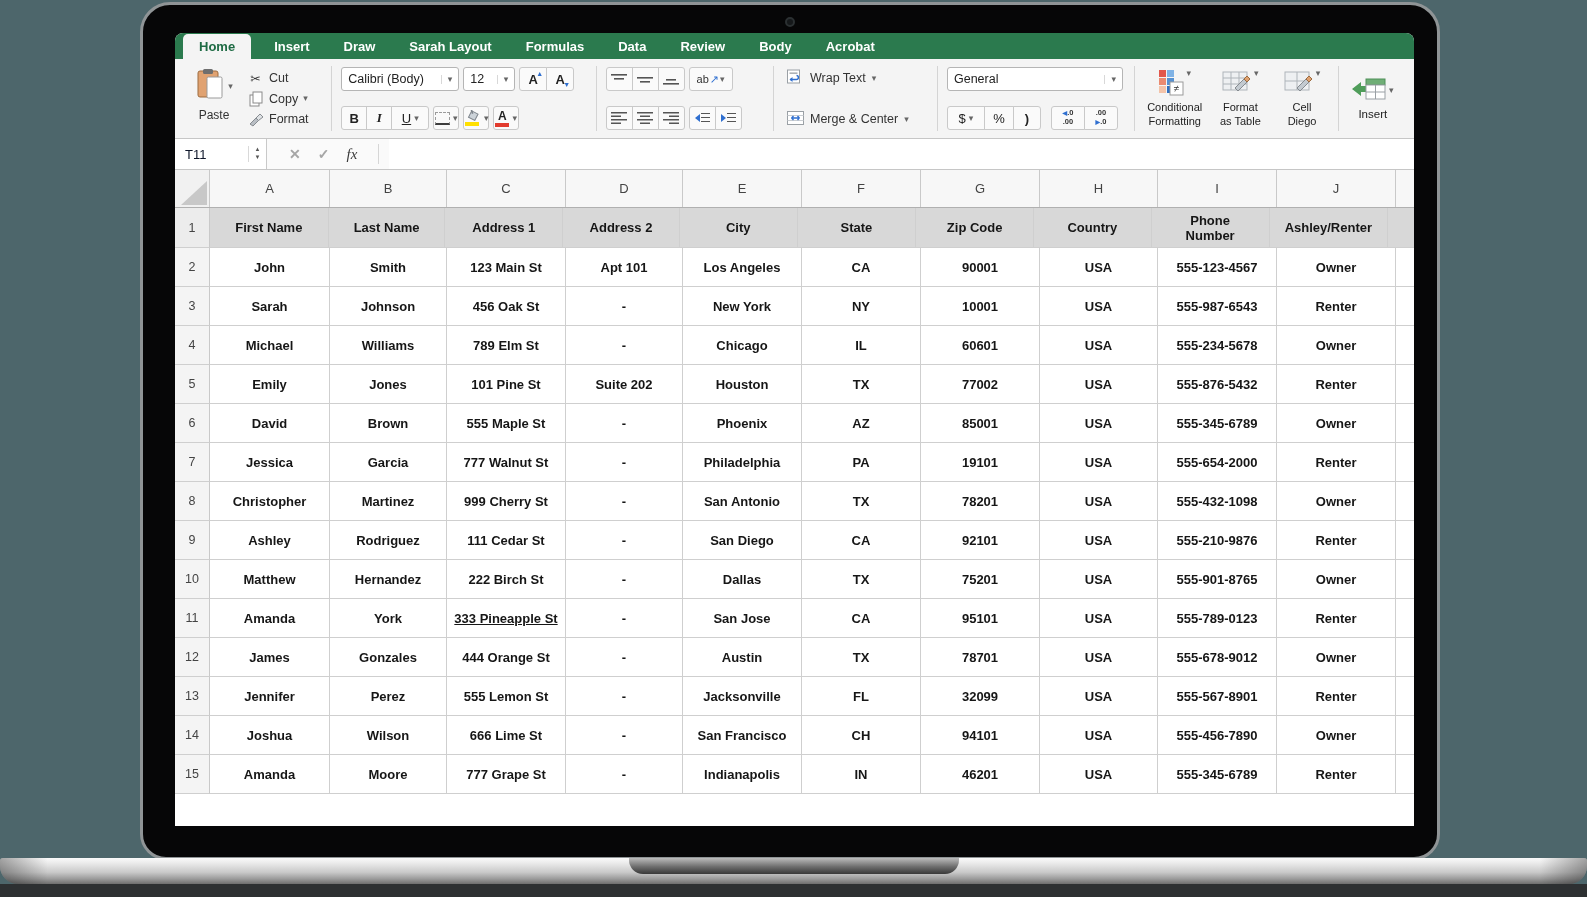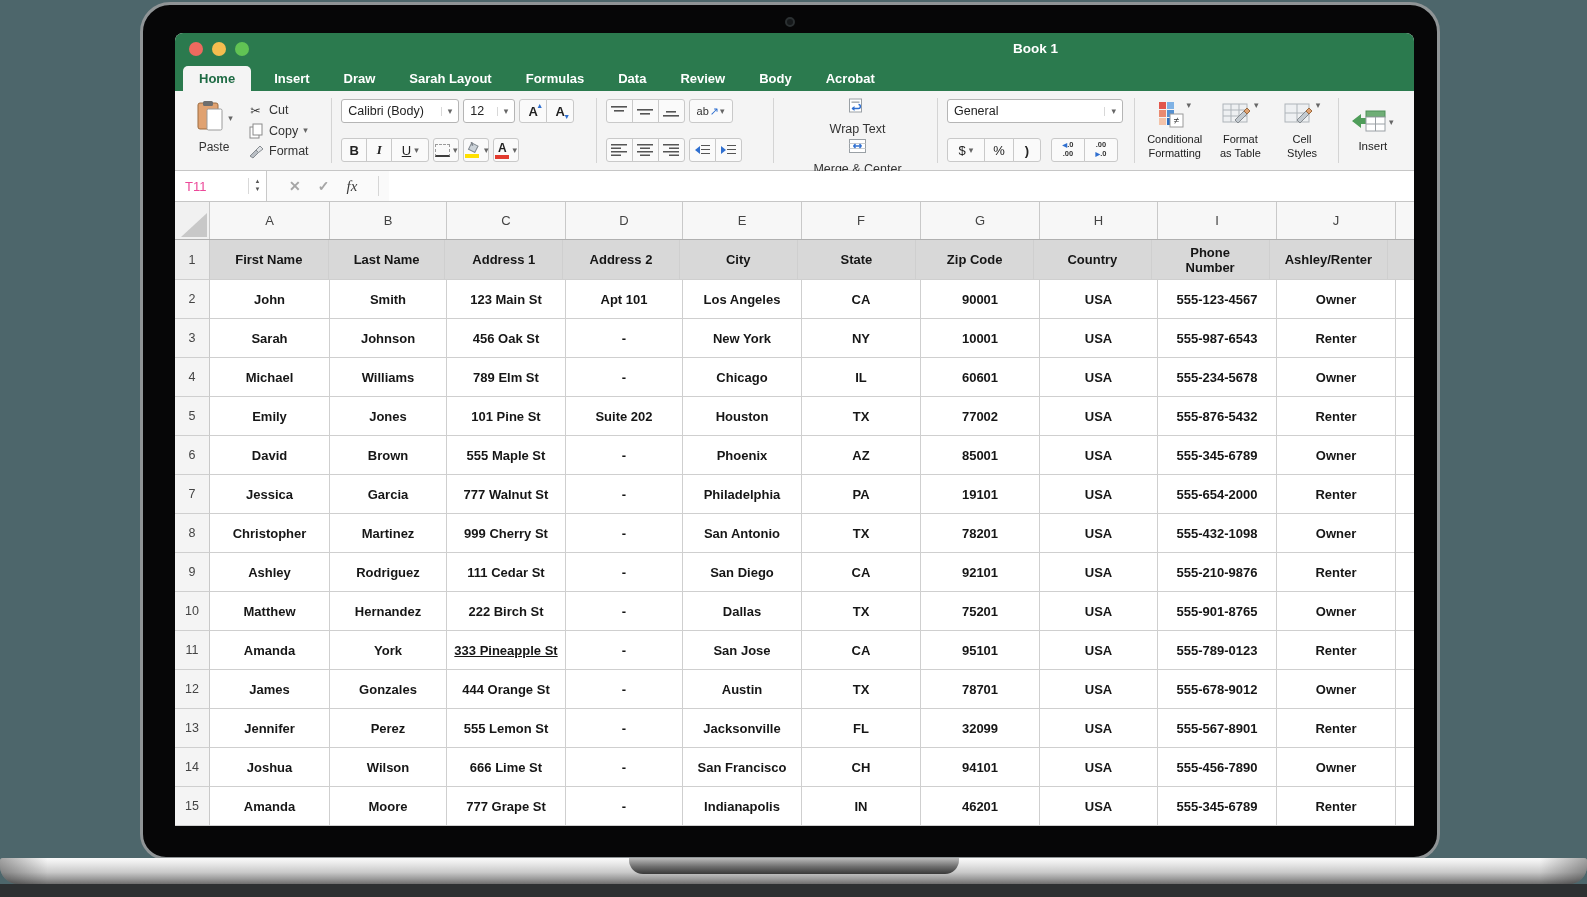--- a/index.html
+++ b/index.html
@@ -84,21 +84,21 @@
   .orient { width:44px; gap:1px; font-size:11px; }
   .orient .ab { color:#333; }
   .orient .arr { color:#2f6fd0; font-size:11px; }
   .indent { width:27px; gap:1px; }
   .bars-sm { width:9px; height:11px; background:repeating-linear-gradient(#555 0 1.5px, transparent 1.5px 4px); }
   .tri-l { width:0; height:0; border-top:4px solid transparent; border-bottom:4px solid transparent; border-right:5px solid #2f6fd0; }
   .tri-r { width:0; height:0; border-top:4px solid transparent; border-bottom:4px solid transparent; border-left:5px solid #2f6fd0; }
 
   
   .g-wrap { width:158px; padding-left:8px; }
-  .labeled { display:flex; align-items:center; gap:6px; font-size:12.5px; color:#333; height:24px;flex-direction:column; }
+  .labeled { display:flex; align-items:center; gap:6px; font-size:12.5px; color:#333; height:24px; }
 
   
   .g-num { width:192px; }
   .numdd { width:176px; }
   .money { width:38px; gap:3px; }
   .pct { width:30px; }
   .comma-b { width:28px; font-weight:bold; }
   .decbtn { width:34px; flex-direction:column; font-size:7.5px; line-height:1.15; color:#333; font-weight:bold; }
   .decbtn .bluearr { color:#2f6fd0; font-size:6px; }
 
@@ -109,21 +109,21 @@
   .twoline { font-size:11px; color:#222; text-align:center; line-height:1.2; }
 
   
   .g-ins { flex-direction:row; align-items:center; padding-left:8px; min-width:70px; }
   .insertbtn { display:flex; flex-direction:column; align-items:center; }
   .insertbtn .lbl { font-size:11.5px; color:#222; margin-top:4px; }
 
   
   .fbar { height:31px; background:#fafafa; border-bottom:1px solid #c6c6c6; display:flex; align-items:stretch; }
   .namebox { width:92px; background:#fff; border-right:1px solid #c9c9c9; display:flex; align-items:center; }
-  .namebox .nb-text { flex:1; padding-left:10px; font-size:13px; color:#ec4899; }
+  .namebox .nb-text { flex:1; padding-left:10px; font-size:13px; color:#0f172a; }
   .spinner { width:18px; border-left:1px solid #d9d9d9; display:flex; flex-direction:column;
              align-items:center; justify-content:center; font-size:6px; color:#555; line-height:1.3; }
   .fb-icons { display:flex; align-items:center; gap:17px; padding:0 10px 0 22px; }
   .fb-x { color:#a6a6a6; font-size:14px; font-weight:bold; }
   .fb-ck { color:#a6a6a6; font-size:14px; font-weight:bold; }
   .fb-fx { color:#3b3b3b; font-size:15px; font-style:italic; font-family:"Liberation Serif", serif; }
   .fb-div { width:1px; background:#d6d6d6; height:20px; align-self:center; margin-left:4px; }
   .fb-field { flex:1; background:#fff; }
 
   
@@ -151,28 +151,20 @@
 
   <div class="bezel">
     <div class="camera"></div>
   </div>
   <div class="base"></div>
   <div class="notch"></div>
   <div class="desk-strip"></div>
 
   <div class="window">
 
-    <div class="titlebar">
-      <div class="lights">
-        <div class="light" style="background: rgb(238, 106, 95);"></div>
-        <div class="light" style="background: rgb(245, 189, 79);"></div>
-        <div class="light" style="background: rgb(97, 195, 84);"></div>
-      </div>
-      <div class="win-title">Book 1</div>
-    </div>
 
     <div class="tabbar">
       <div class="tab active">Home</div>
       <div class="tab">Insert</div>
       <div class="tab">Draw</div>
       <div class="tab">Sarah Layout</div>
       <div class="tab">Formulas</div>
       <div class="tab">Data</div>
       <div class="tab">Review</div>
       <div class="tab">Body</div>
@@ -455,21 +447,21 @@
                 <line x1="1" y1="12" x2="25" y2="12" stroke="#aeb4b9"></line>
                 <line x1="13" y1="3" x2="13" y2="21" stroke="#aeb4b9"></line>
                 <path d="M13 19 L22 10 L25 13 L16 22 Z" fill="#c3cad0" stroke="#868b90"></path>
                 <path d="M22 10 L25 7 L28 10 L25 13 Z" fill="#e0a271" stroke="#9c6b3f"></path>
               </svg>
             </span>
             <span class="caret">▾</span>
           </div>
           <div class="twoline">
             <div>Cell</div>
-            <div>Styles</div>
+            <div>Diego</div>
           </div>
         </div>
       </div>
       <div class="vsep"></div>
 
       <div class="group g-ins">
         <div class="insertbtn">
           <div style="display:flex;align-items:center;gap:3px;">
             <span>
               <svg width="34" height="22" viewBox="0 0 34 22">

